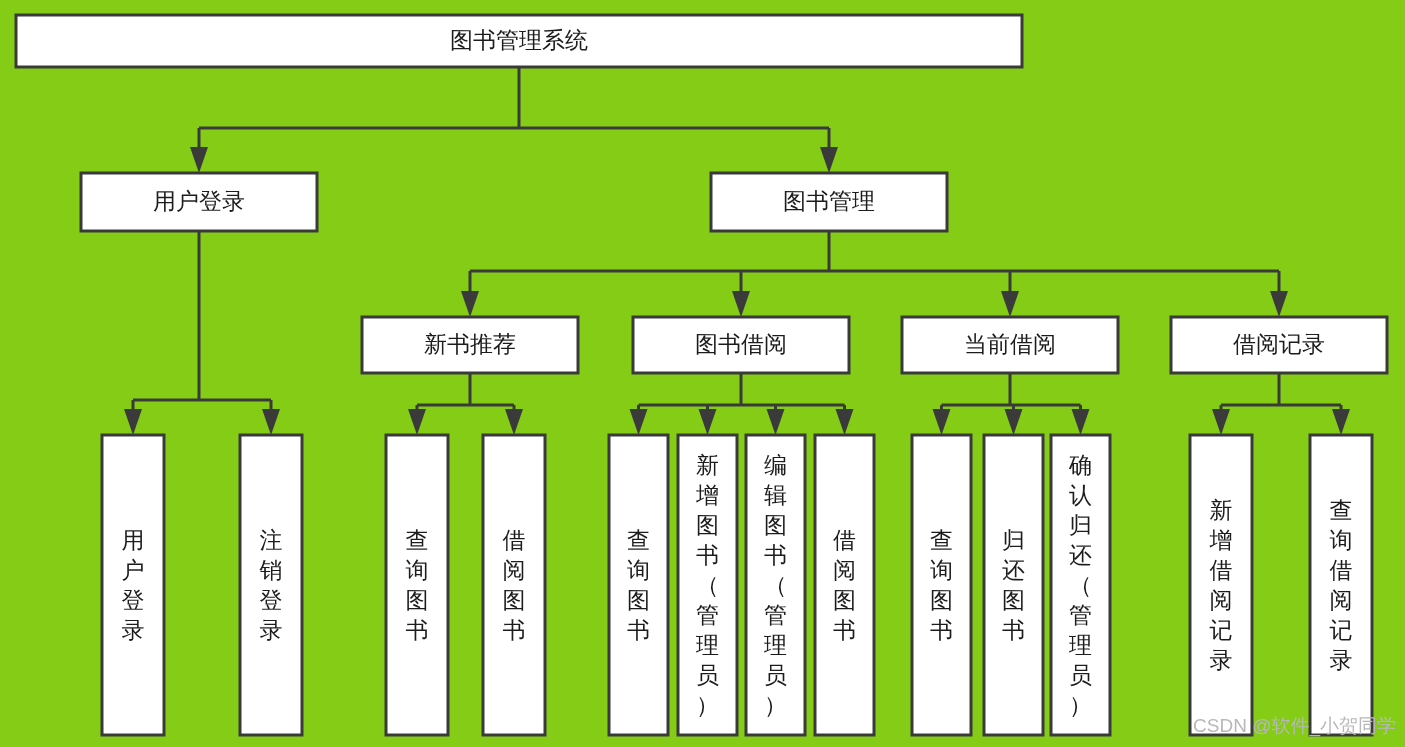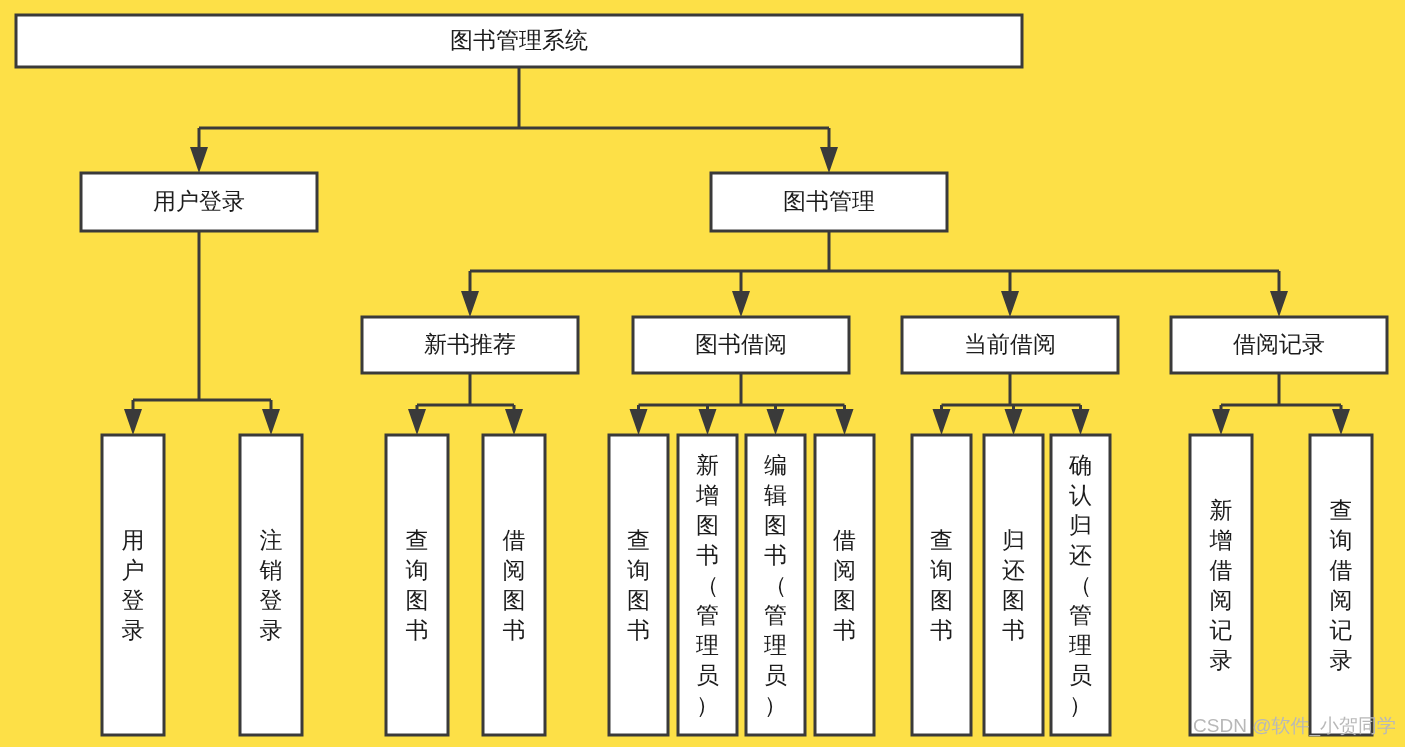--- a/index.html
+++ b/index.html
@@ -8,21 +8,21 @@
     padding: 0;
     background: #ffffff;
   }
   body {
     font-family: "Liberation Sans", "DejaVu Sans", sans-serif;
   }
   #diagram-root {
     position: relative;
     width: 1405px;
     height: 747px;
-    background: #fde047;
+    background: #84cc16;
     overflow: hidden;
   }
   svg#tree-svg {
     position: absolute;
     left: 0;
     top: 0;
     width: 1405px;
     height: 747px;
     display: block;
   }

